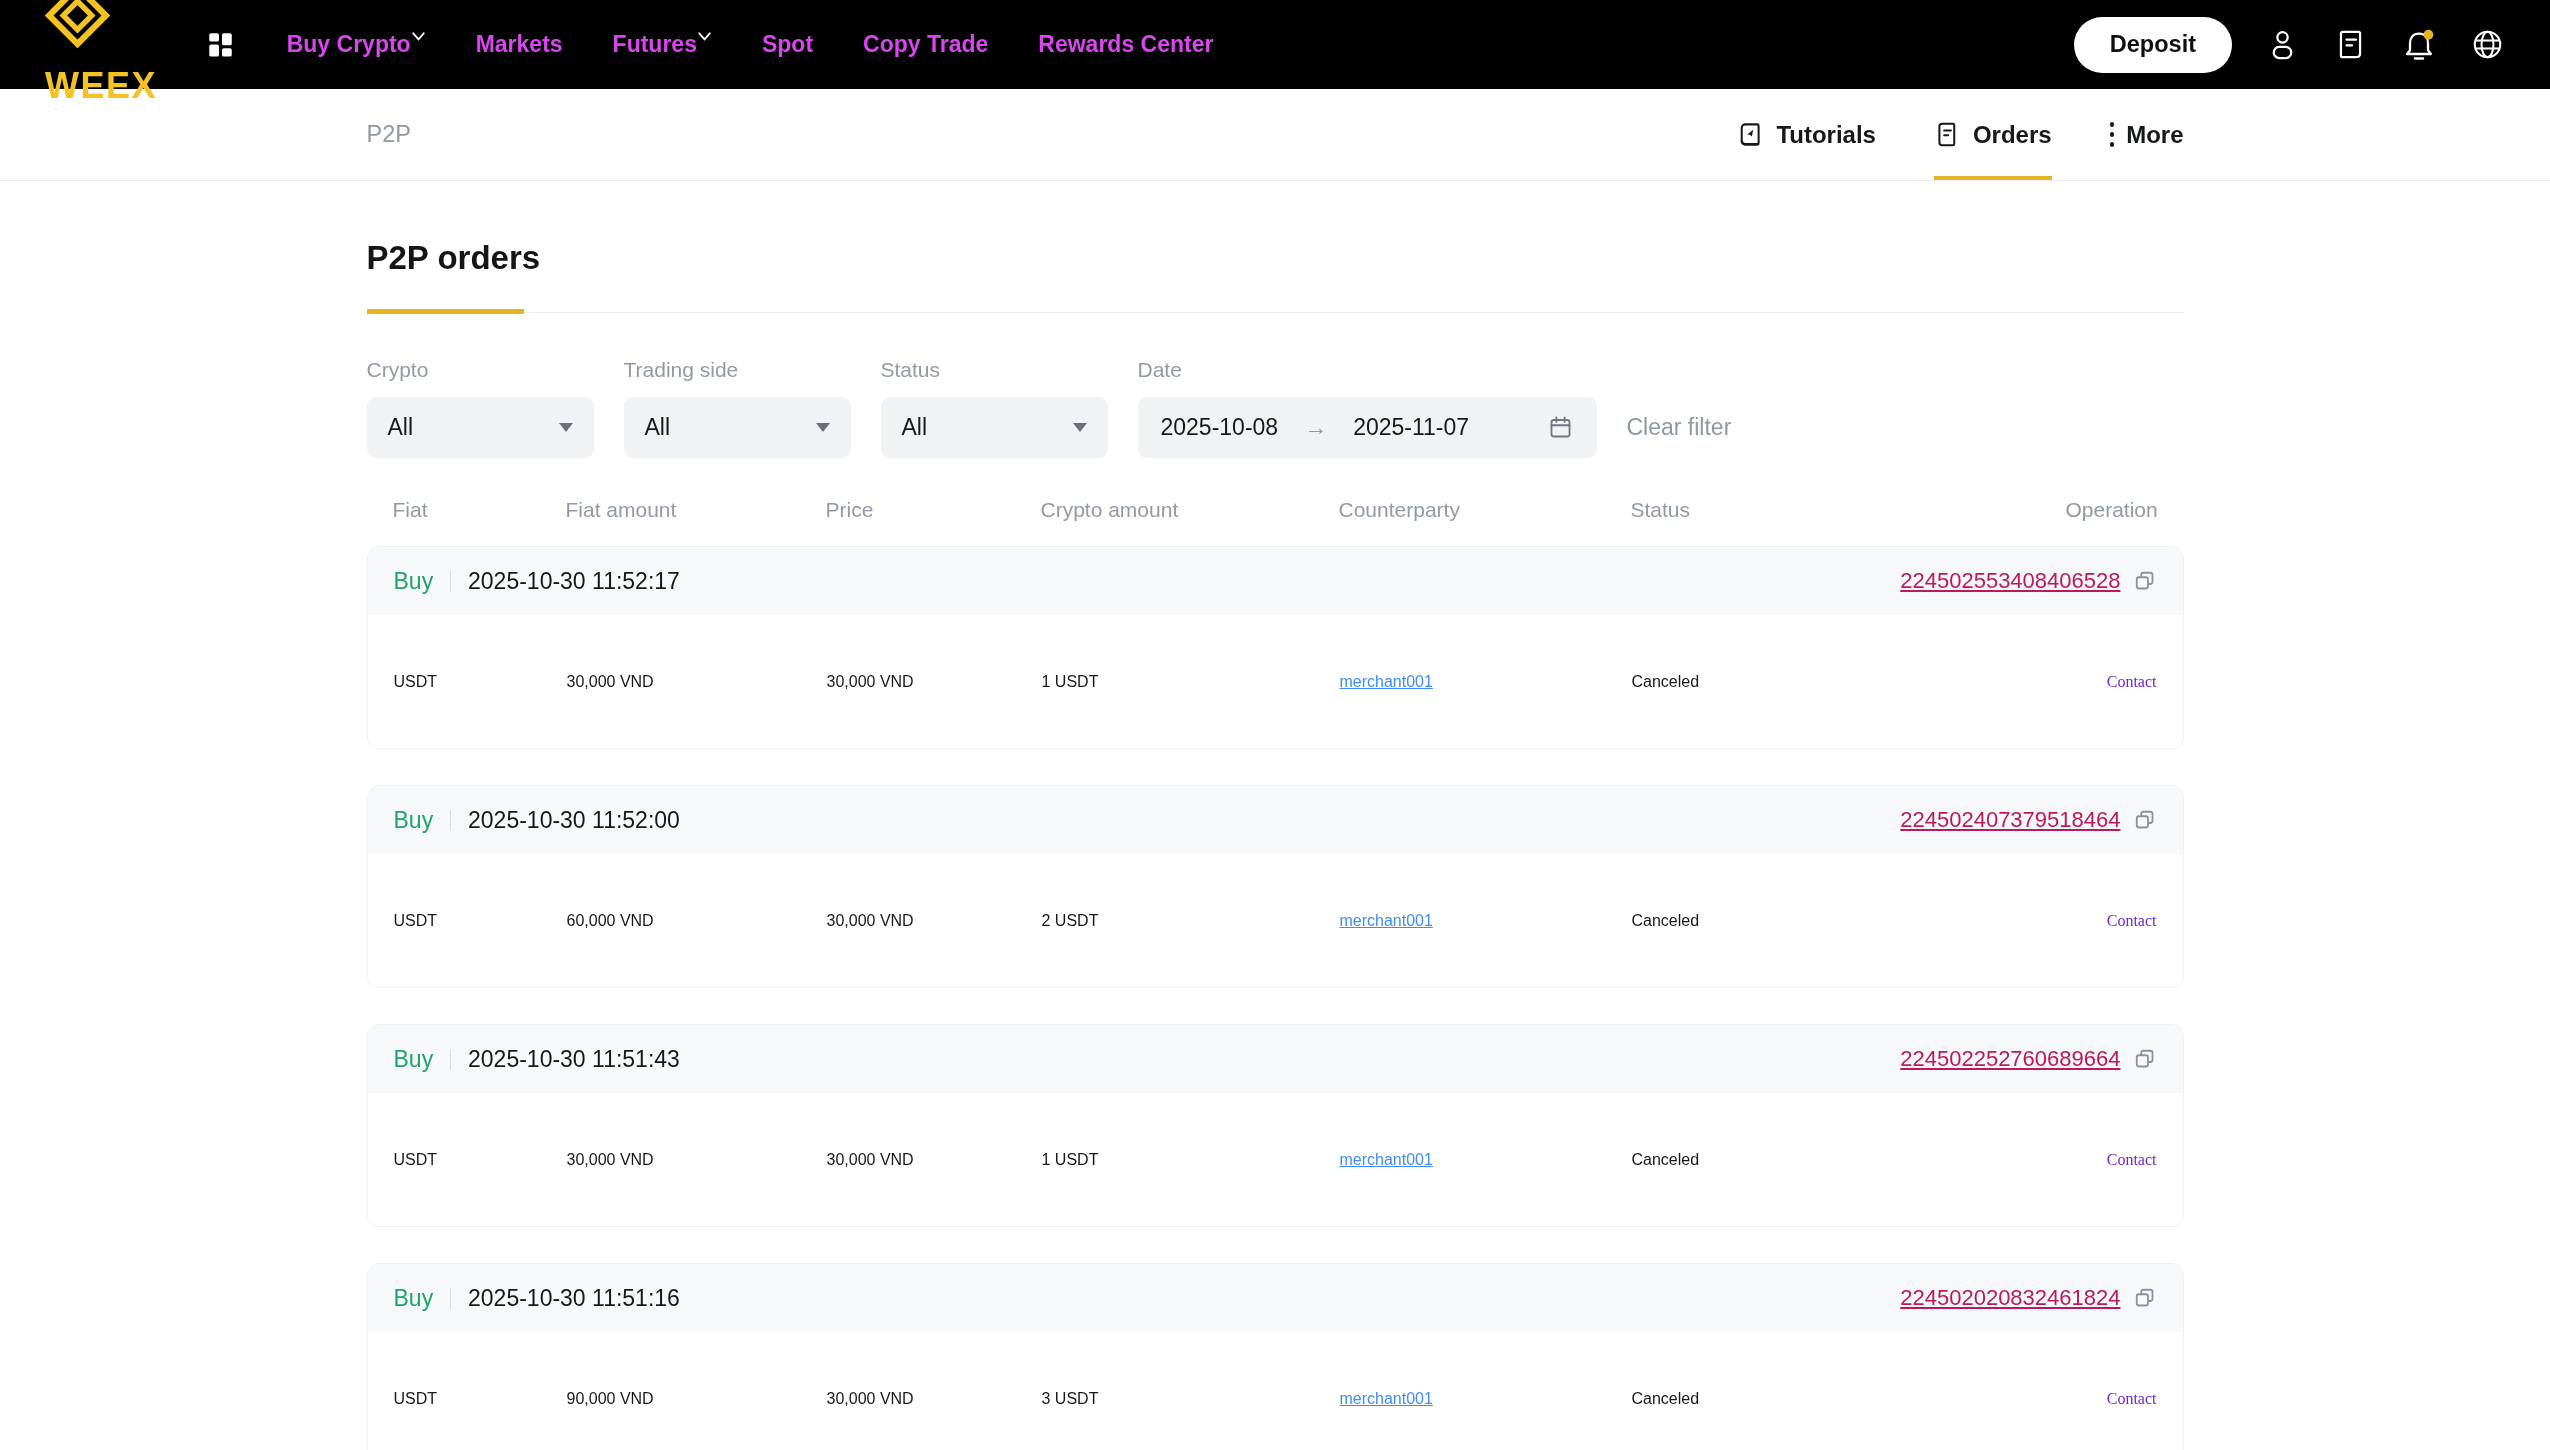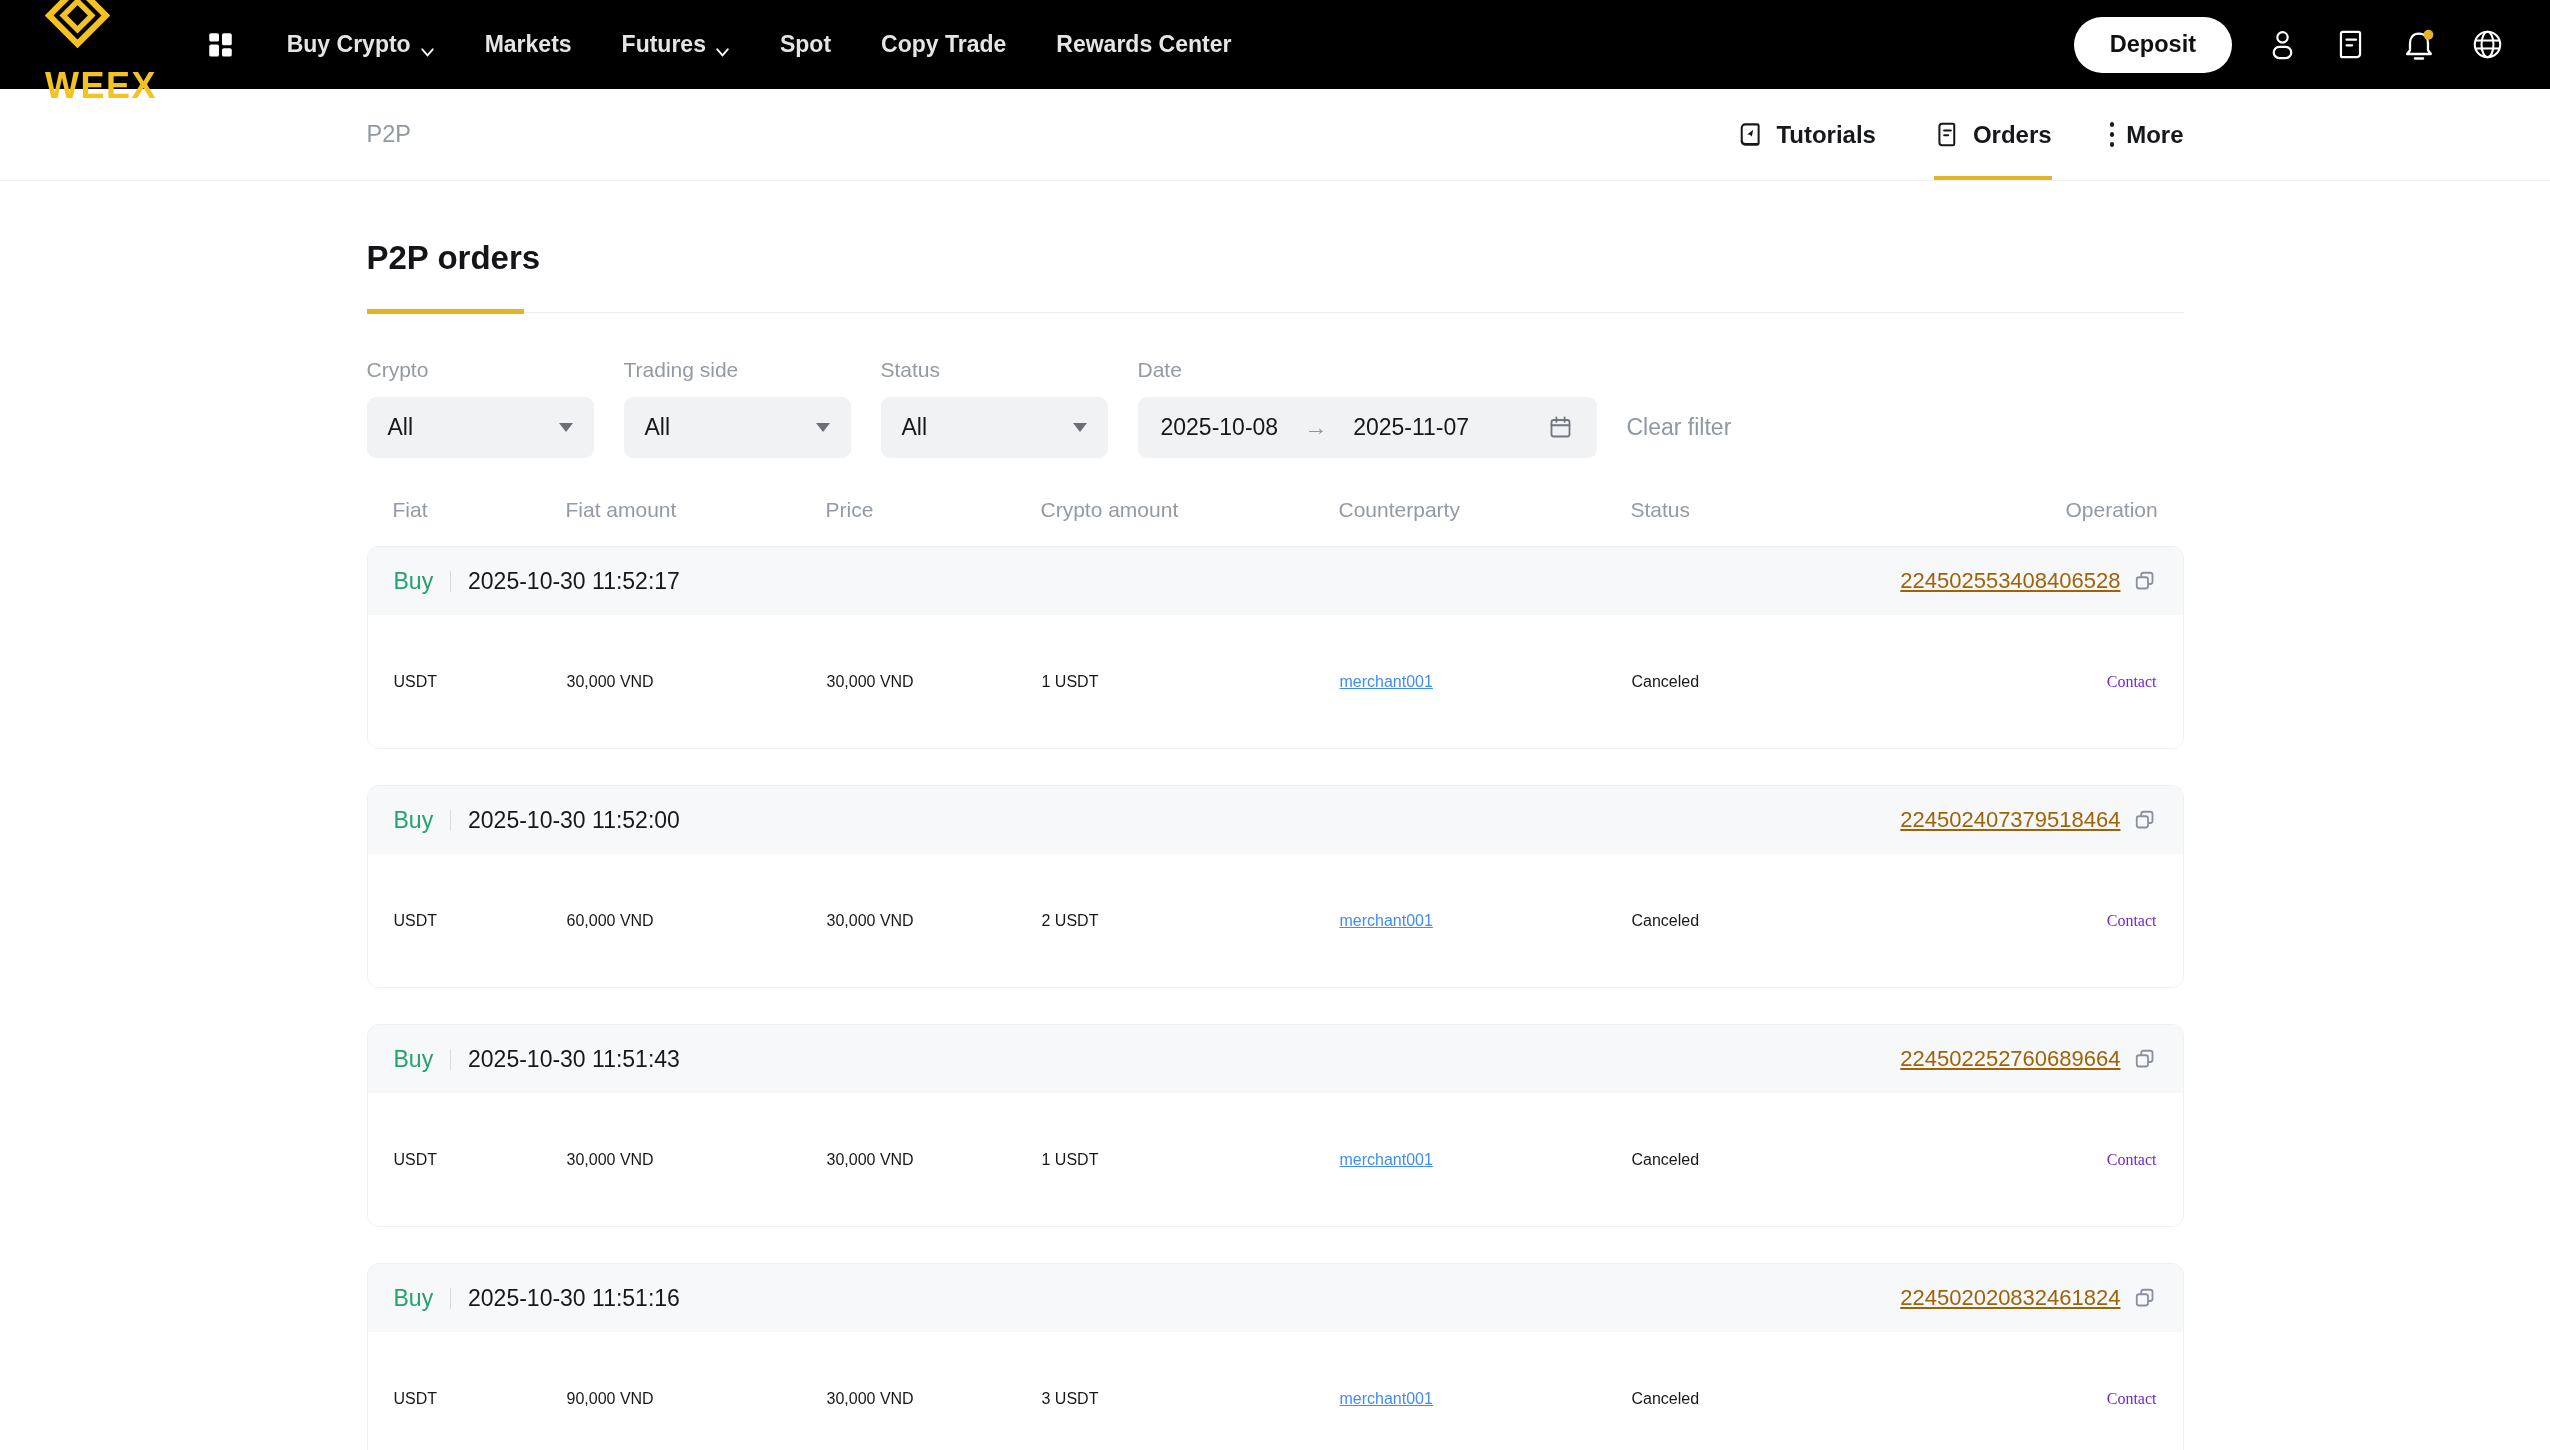--- a/index.html
+++ b/index.html
@@ -7,21 +7,21 @@
               font-family:"Liberation Sans", sans-serif; color:#17181a; }
 
   
   .topnav { height:89px; background:#000; display:flex; align-items:center;
             justify-content:space-between; padding:0 45px; }
   .nav-left { display:flex; align-items:center; gap:27px; }
   .logo { display:flex; align-items:flex-start; gap:17px; cursor:pointer;flex-direction:column; }
   .logo-text { color:#f5c224; font-size:36px; font-weight:800; letter-spacing:1.5px; }
   .grid-btn { background:none; border:none; cursor:pointer; margin-left:19.7px; display:flex; }
   .menu { display:flex; align-items:center; gap:50px; margin-left:23px; }
-  .menu-item { display:flex; align-items:flex-end; gap:9px; color:#e5e5e5; font-size:23px;
+  .menu-item { display:flex; align-items:flex-start; color:#d946ef; font-size:23px;
                font-weight:600; text-decoration:none; cursor:pointer; white-space:nowrap; }
   .nav-right { display:flex; align-items:center; gap:33px; }
   .deposit { background:#fff; color:#101010; border:none; border-radius:30px;
              height:56px; padding:0 36px; font-size:23.5px; font-weight:700;
              font-family:"Liberation Sans",sans-serif; cursor:pointer; }
   .icon-btn { background:none; border:none; cursor:pointer; display:flex; position:relative; }
 
   
   .subnav { background:#fff; border-bottom:1.5px solid #ededf0; height:92px; }
   .container { width:1817px; margin:0 auto; }
@@ -65,21 +65,21 @@
 
   .card { margin-top:24px; border:1.5px solid #eef0f3; border-radius:12px; overflow:hidden; }
   .card + .card { margin-top:36px; }
   .card-head { height:68px; background:#f7f8fa; display:flex; align-items:center;
                justify-content:space-between; padding:0 26px; }
   .head-left { display:flex; align-items:center; }
   .side { color:#21a369; font-size:23px; }
   .vdiv { width:1.5px; height:21px; background:#d9dce1; margin:0 16.7px; }
   .time { font-size:23px; color:#17181a; font-weight:500; }
   .head-right { display:flex; align-items:center; gap:12px; }
-  .order-id { color:#a16207; font-size:22px; text-decoration:underline; cursor:pointer; }
+  .order-id { color:#be185d; font-size:22px; text-decoration:underline; cursor:pointer; }
   .card-body { height:133px; padding:0 26px; font-size:16px; color:#17181a; background:#fff; }
   .merchant { color:#3f8cf8; text-decoration:underline; cursor:pointer; }
   .contact { color:#6d28d9; text-decoration:none; cursor:pointer;font-family:Liberation Serif, serif; }
 </style>
 </head>
 <body>
 
 <header class="topnav">
   <div class="nav-left">
     <a class="logo">

